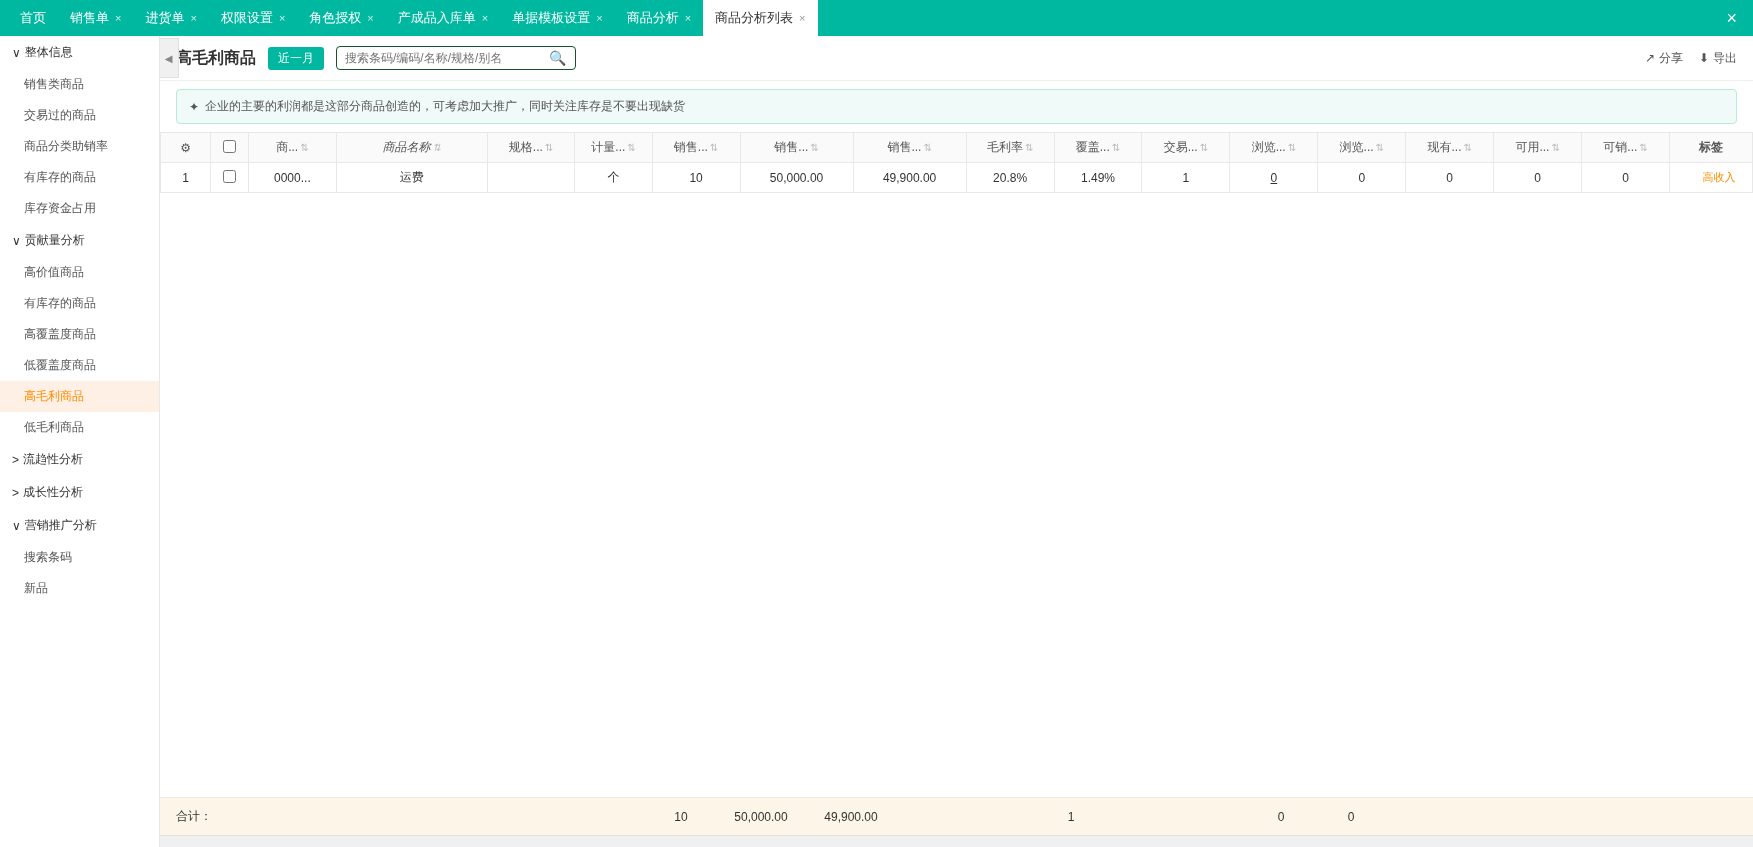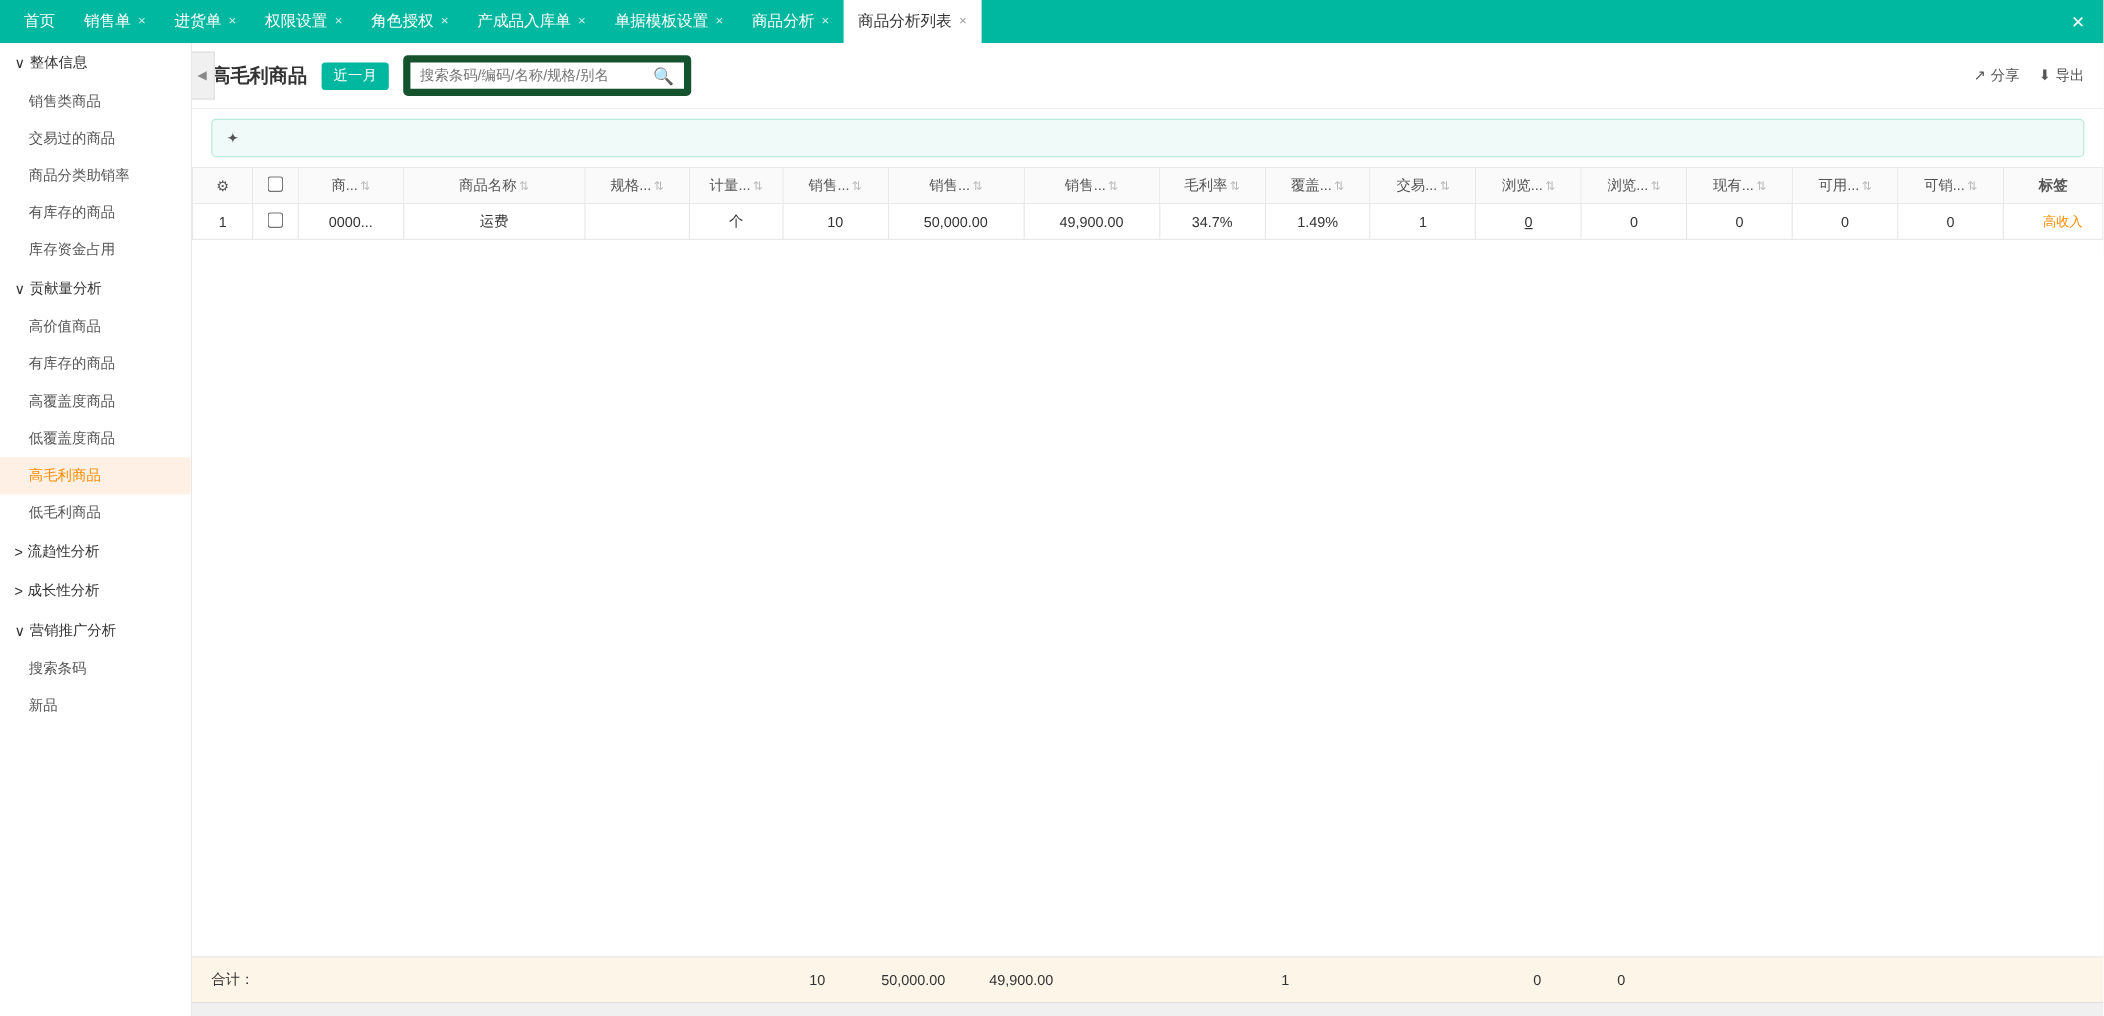--- a/index.html
+++ b/index.html
@@ -111,21 +111,21 @@
       color: white;
       border: none;
       padding: 3px 10px;
       border-radius: 3px;
       font-size: 12px;
       cursor: pointer;
     }
     .search-box {
       display: flex;
       align-items: center;
-      border: 6px solid #14532d;
+      border: 1px solid #14532d;
       border-radius: 4px;
       padding: 3px 8px;
       gap: 6px;
       width: 240px;
     }
     .search-box input {
       border: none;
       outline: none;
       font-size: 12px;
       color: #999;
@@ -316,35 +316,36 @@
         </div>
         <div class="header-btn">
           <span>⬇</span>
           <span>导出</span>
         </div>
       </div>
     </div>
 
     <div class="info-banner">
       <span>✦</span>
+      <span>企业的主要的利润都是这部分商品创造的，可考虑加大推广，同时关注库存是不要出现缺货</span>
     </div>
 
     <div class="table-wrapper">
       <table>
         <thead id="table-head">
         <tr>
               <th style="width: 40px;"><span>⚙</span></th>
               <th style="width: 30px;"><input type="checkbox" style=""></th>
               <th style="width: 70px;">
                 <div class="col-header">
                   <span>商...</span>
                   <span class="sort-icon">⇅</span>
                 </div>
               </th>
-              <th style="width: 120px;">
+              <th style="width: 120px; font-style: italic;">
                 <div class="col-header">
                   <span>商品名称</span>
                   <span class="sort-icon">⇅</span>
                 </div>
               </th>
               <th style="width: 70px;">
                 <div class="col-header">
                   <span>规格...</span>
                   <span class="sort-icon">⇅</span>
                 </div>
@@ -432,21 +433,21 @@
         <tr>
               <td>1</td>
               <td><input type="checkbox" style=""></td>
               <td>0000...</td>
               <td>运费</td>
               <td></td>
               <td>个</td>
               <td>10</td>
               <td>50,000.00</td>
               <td>49,900.00</td>
-              <td>34.7%</td>
+              <td>20.8%</td>
               <td>1.49%</td>
               <td>1</td>
               <td><span class="underline-link">0</span></td>
               <td>0</td>
               <td>0</td>
               <td>0</td>
               <td>0</td>
               <td><span class="tag-high-income" style="color:#ff8c00">高收入</span></td>
             </tr>
           </tbody>

